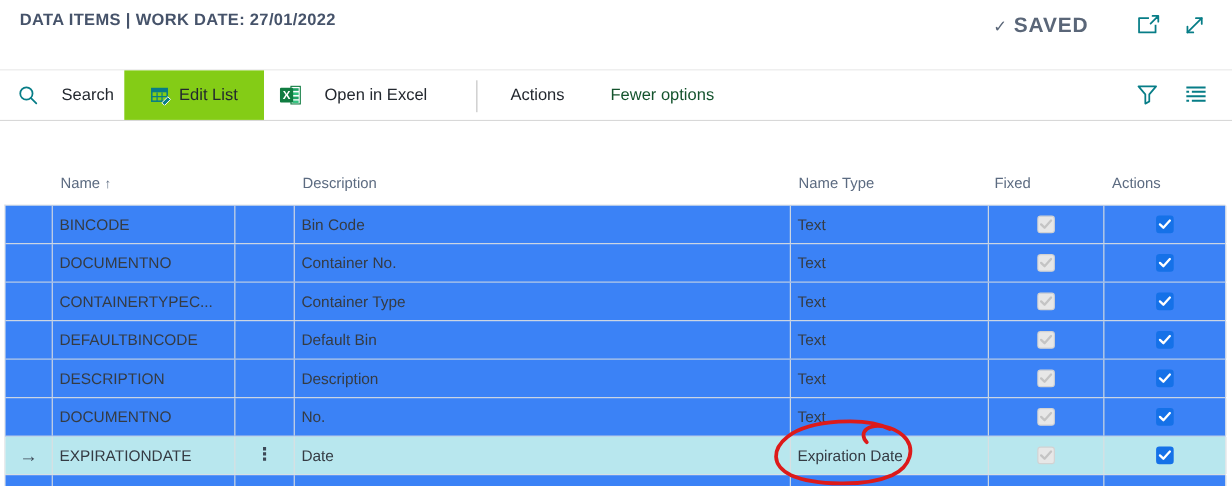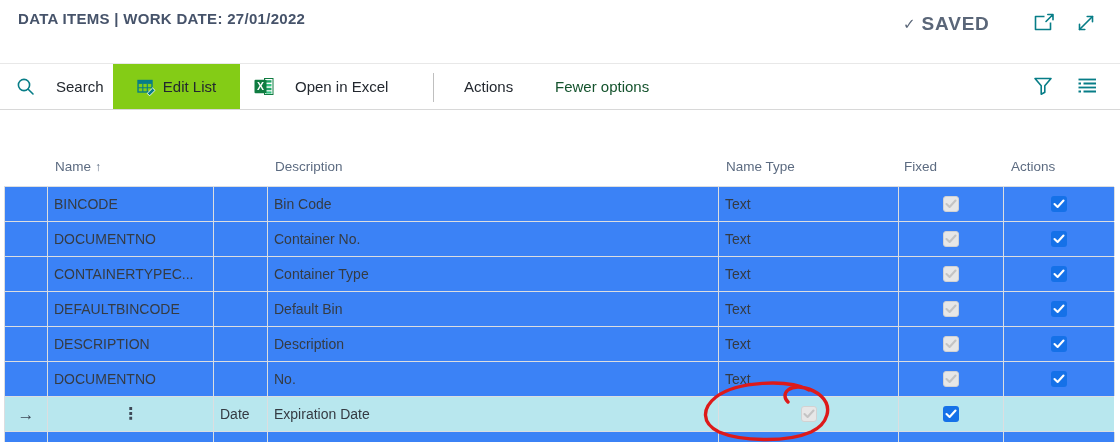--- a/index.html
+++ b/index.html
@@ -302,20 +302,21 @@
   <svg width="12" height="10" viewBox="0 0 12 10">
             <polyline points="1.5,5 4.6,8 10.5,1.5" fill="none" stroke="#ffffff" stroke-width="2.1" stroke-linecap="round" stroke-linejoin="round"></polyline>
           </svg>
         </span>
       </div>
   </div>
     <div class="row selected">
     <div class="cell ctr sel-cell">
         <span class="arrow-glyph">→</span>
       </div>
+    <div class="cell txt name-cell">EXPIRATIONDATE</div>
     <div class="cell ctr menu-cell">
         <span class="dots-glyph">⋮</span>
       </div>
     <div class="cell txt dtype-cell">Date</div>
     <div class="cell txt desc-cell">Expiration Date</div>
     <div class="cell ctr fixed-cell">
         <span class="cb dis">
   <svg width="12" height="10" viewBox="0 0 12 10">
             <polyline points="1.5,5 4.6,8 10.5,1.5" fill="none" stroke="#c4c4c4" stroke-width="2.1" stroke-linecap="round" stroke-linejoin="round"></polyline>
           </svg>

